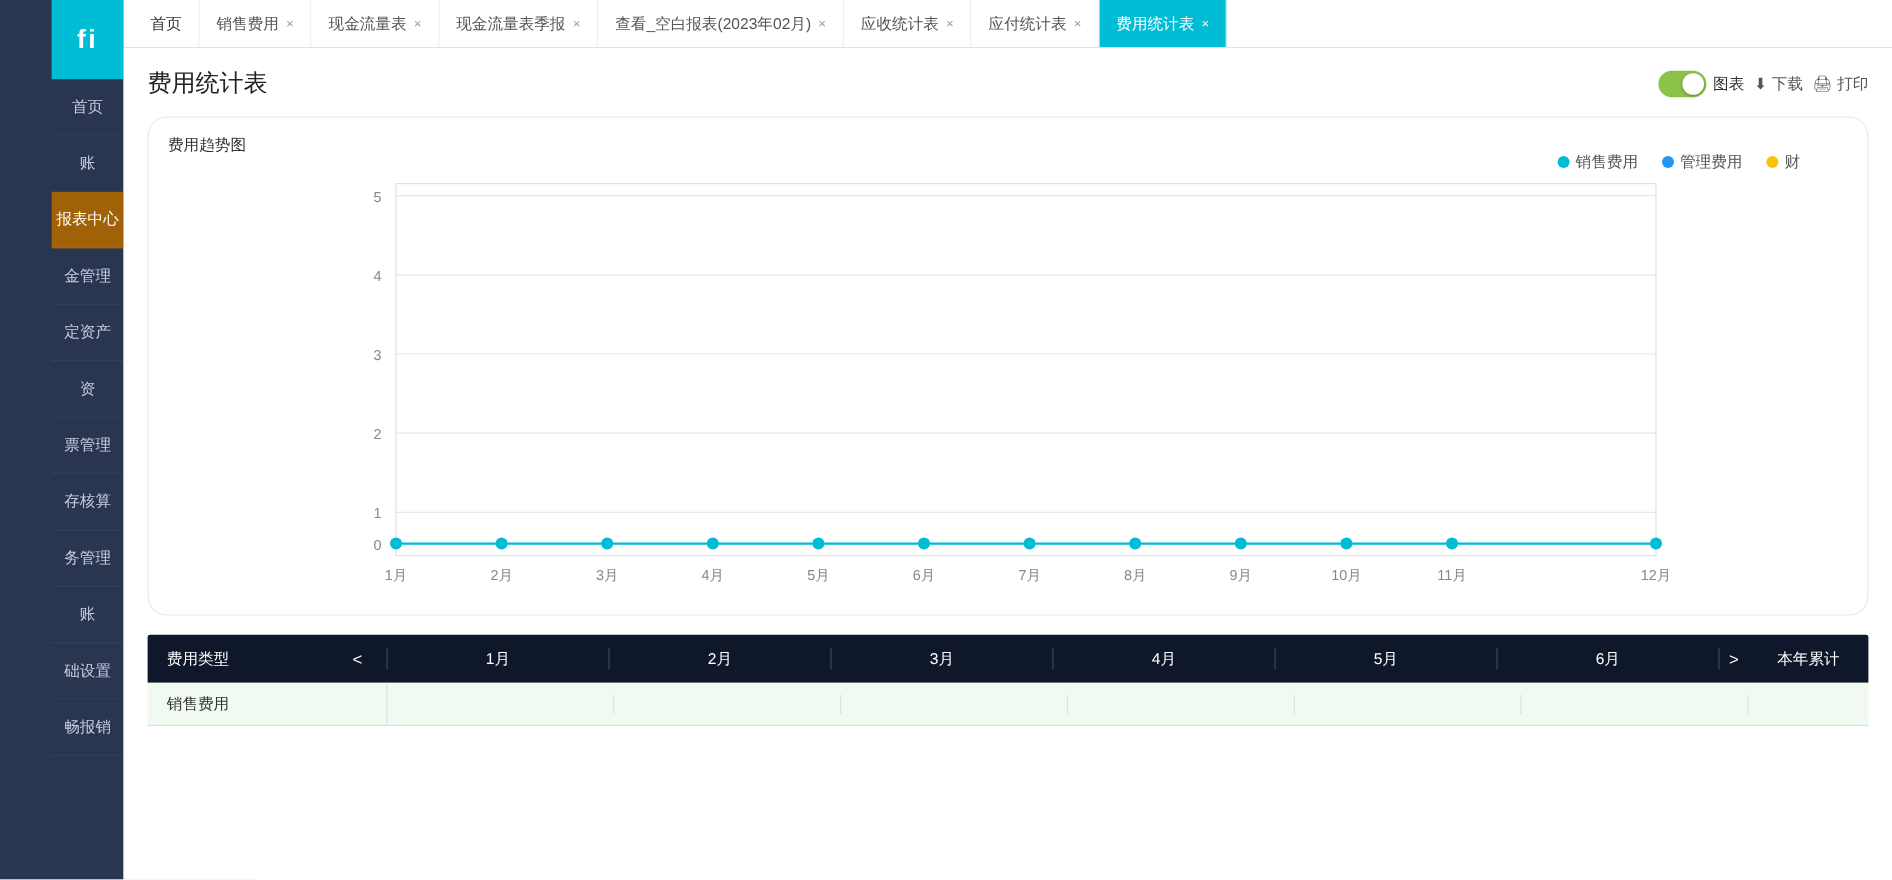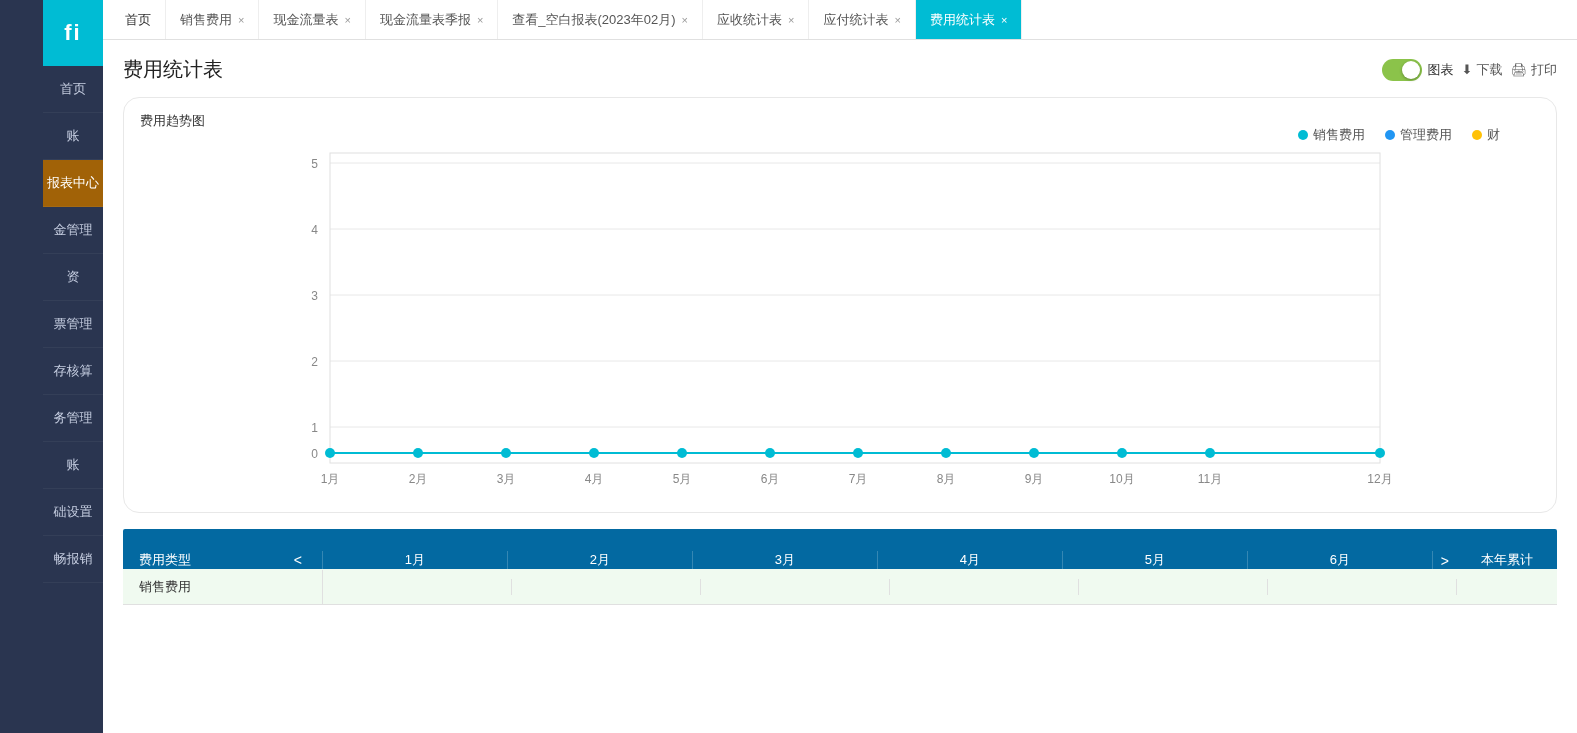--- a/index.html
+++ b/index.html
@@ -191,25 +191,25 @@
       height: 10px;
       border-radius: 50%;
     }
 
     
     .data-table-section {
       flex-shrink: 0;
     }
     .data-table-header {
       display: flex;
-      background: #0369a1;
+      background: #0f172a;
       color: #fff;
       font-size: 13px;
       height: 40px;
-      align-items: flex-end;
+      align-items: center;
       border-radius: 2px 2px 0 0;
     }
     .data-table-header .col-type {
       width: 200px;
       padding: 0 16px;
       display: flex;
       align-items: center;
       justify-content: space-between;
       border-right: 1px solid rgba(255,255,255,0.2);
       flex-shrink: 0;
@@ -265,20 +265,21 @@
   </style>
 </head>
 <body>
 
 <div class="sidebar">
   <div class="sidebar-logo">fi</div>
   <div class="sidebar-item">首页</div>
   <div class="sidebar-item">账</div>
   <div class="sidebar-item active">报表中心</div>
   <div class="sidebar-item">金管理</div>
+  <div class="sidebar-item">定资产</div>
   <div class="sidebar-item">资</div>
   <div class="sidebar-item">票管理</div>
   <div class="sidebar-item">存核算</div>
   <div class="sidebar-item">务管理</div>
   <div class="sidebar-item">账</div>
   <div class="sidebar-item">础设置</div>
   <div class="sidebar-item">畅报销</div>
 </div>
 
 <div class="main">

